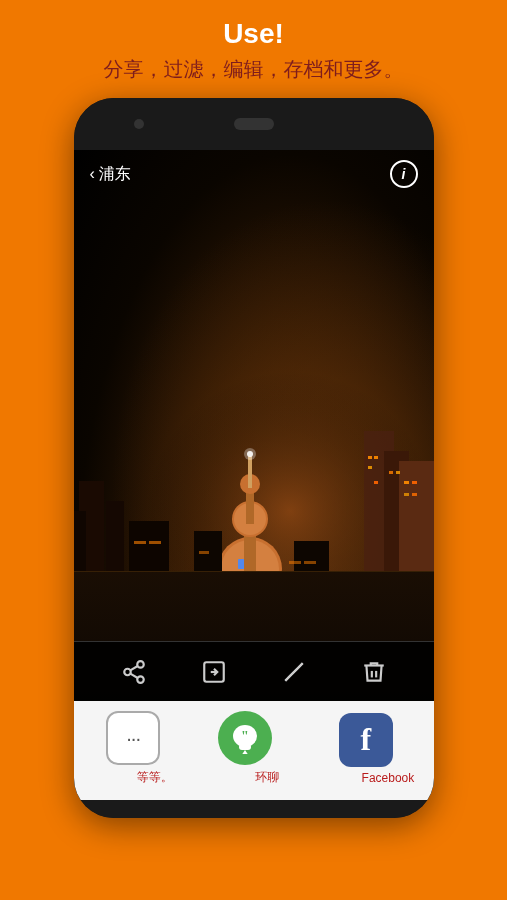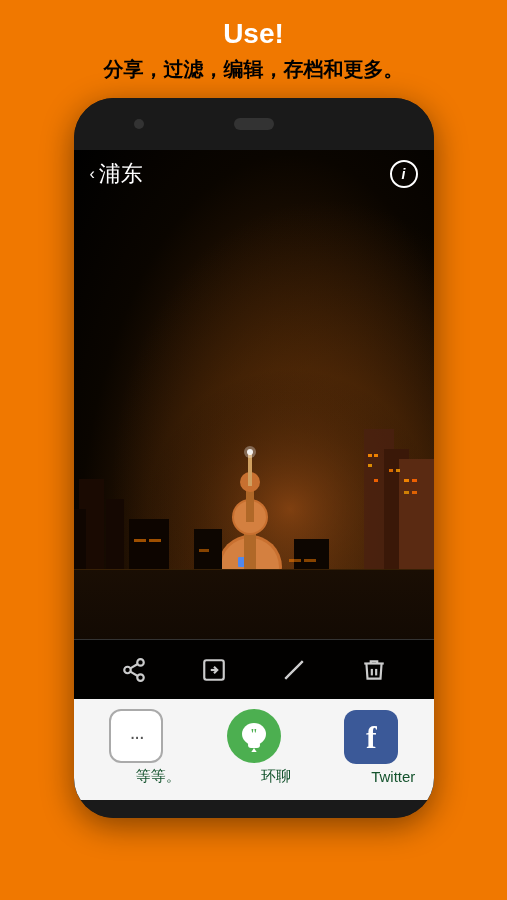--- a/index.html
+++ b/index.html
@@ -22,23 +22,23 @@
       align-items: center;
       padding: 18px 10px 16px;
     }
     .top-title {
       color: #fff;
       font-size: 28px;
       font-weight: bold;
       margin-bottom: 6px;
     }
     .top-subtitle {
-      color: #000000;
+      color: #7f1d1d;
       font-size: 20px;
-      font-weight: bold;
+      font-weight: normal;
       text-align: center;
       line-height: 1.3;
     }
 
     
     .phone-shell {
       width: 360px;
       height: 720px;
       background: #1a1a1a;
       border-radius: 40px;
@@ -126,21 +126,21 @@
       gap: 4px;
       color: #fff;
       font-size: 17px;
     }
     .nav-back-chevron {
       font-size: 16px;
       color: #fff;
     }
     .nav-title {
       color: #fff;
-      font-size: 22px;
+      font-size: 16px;
     }
     .nav-info {
       width: 28px;
       height: 28px;
       border: 2px solid #fff;
       border-radius: 50%;
       display: flex;
       align-items: center;
       justify-content: center;
       color: #fff;
@@ -243,22 +243,22 @@
       font-size: 30px;
       font-weight: bold;
       font-family: Georgia, serif;
     }
     .app-icon.twitter {
       background: #1da1f2;
       color: #fff;
       font-size: 26px;
     }
     .app-label {
-      font-size: 15px;
-      color: #14532d;
+      font-size: 12px;
+      color: #b91c1c;
       text-align: center;
       margin-left: 44px;
     }
 
     
     .weibo-bg {
       width: 54px;
       height: 54px;
       border-radius: 12px;
       background: #e0191b;
@@ -435,21 +435,21 @@
             <polygon points="16,28 12,34 20,34" fill="#fff"></polygon>
             <text x="16" y="19" text-anchor="middle" fill="#4CAF50" font-size="14" font-weight="bold" font-family="Georgia">"</text>
           </svg>
         </div>
         <span class="app-label">环聊</span>
       </div>
 
 
       <div class="share-app-item">
         <div class="app-icon facebook" style="background:#3b5998;border-radius:12px;width:54px;height:54px;display:flex;align-items:center;justify-content:center;font-family:Georgia,serif;font-size:32px;font-weight:bold;color:#fff;">f</div>
-        <span class="app-label">Twitter</span>
+        <span class="app-label">Facebook</span>
       </div>
 
 
     </div>
 
   </div>
 
   <div class="phone-bottom-bar" style="height:18px;"></div>
 </div>
 

